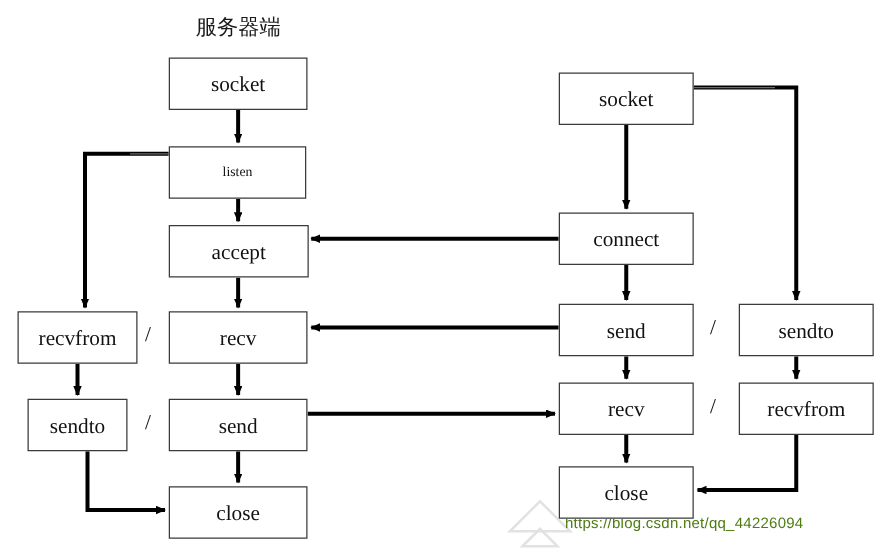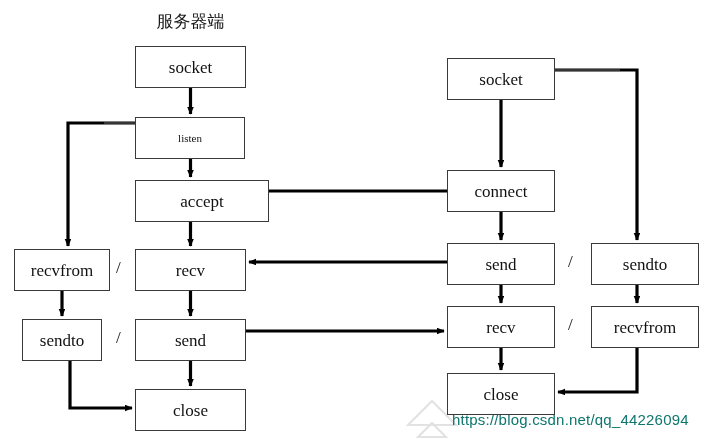--- a/index.html
+++ b/index.html
@@ -38,22 +38,22 @@
     position:absolute;
     font-family:"Liberation Serif", serif;
     font-size:17px;
     color:#111111;
     z-index:3;
   }
 
   .watermark{
     position:absolute;
     font-family:"Liberation Sans", sans-serif;
-    font-size:15px;
-    color:#0f766e;
+    font-size:12px;
+    color:#4d7c0f;
     white-space:nowrap;
     z-index:1;
     letter-spacing:0.2px;
   }
   svg.edges{position:absolute;left:0;top:0;width:713px;height:440px;z-index:2;}
   svg.wm{position:absolute;left:0;top:0;width:713px;height:440px;z-index:0;}
 </style>
 </head>
 <body>
 
@@ -117,21 +117,21 @@
   <div class="node" style="left:22px;top:319px;width:80px;height:42px;">
     <span>sendto</span>
   </div>
 
   <div class="node" style="left:135px;top:46px;width:111px;height:42px;">
     <span>socket</span>
   </div>
   <div class="node small" style="left:135px;top:117px;width:110px;height:42px;">
     <span>listen</span>
   </div>
-  <div class="node" style="left:135px;top:180px;width:134px;height:42px;">
+  <div class="node" style="left:135px;top:180px;width:112px;height:42px;">
     <span>accept</span>
   </div>
   <div class="node" style="left:135px;top:249px;width:111px;height:42px;">
     <span>recv</span>
   </div>
   <div class="node" style="left:135px;top:319px;width:111px;height:42px;">
     <span>send</span>
   </div>
   <div class="node" style="left:135px;top:389px;width:111px;height:42px;">
     <span>close</span>

